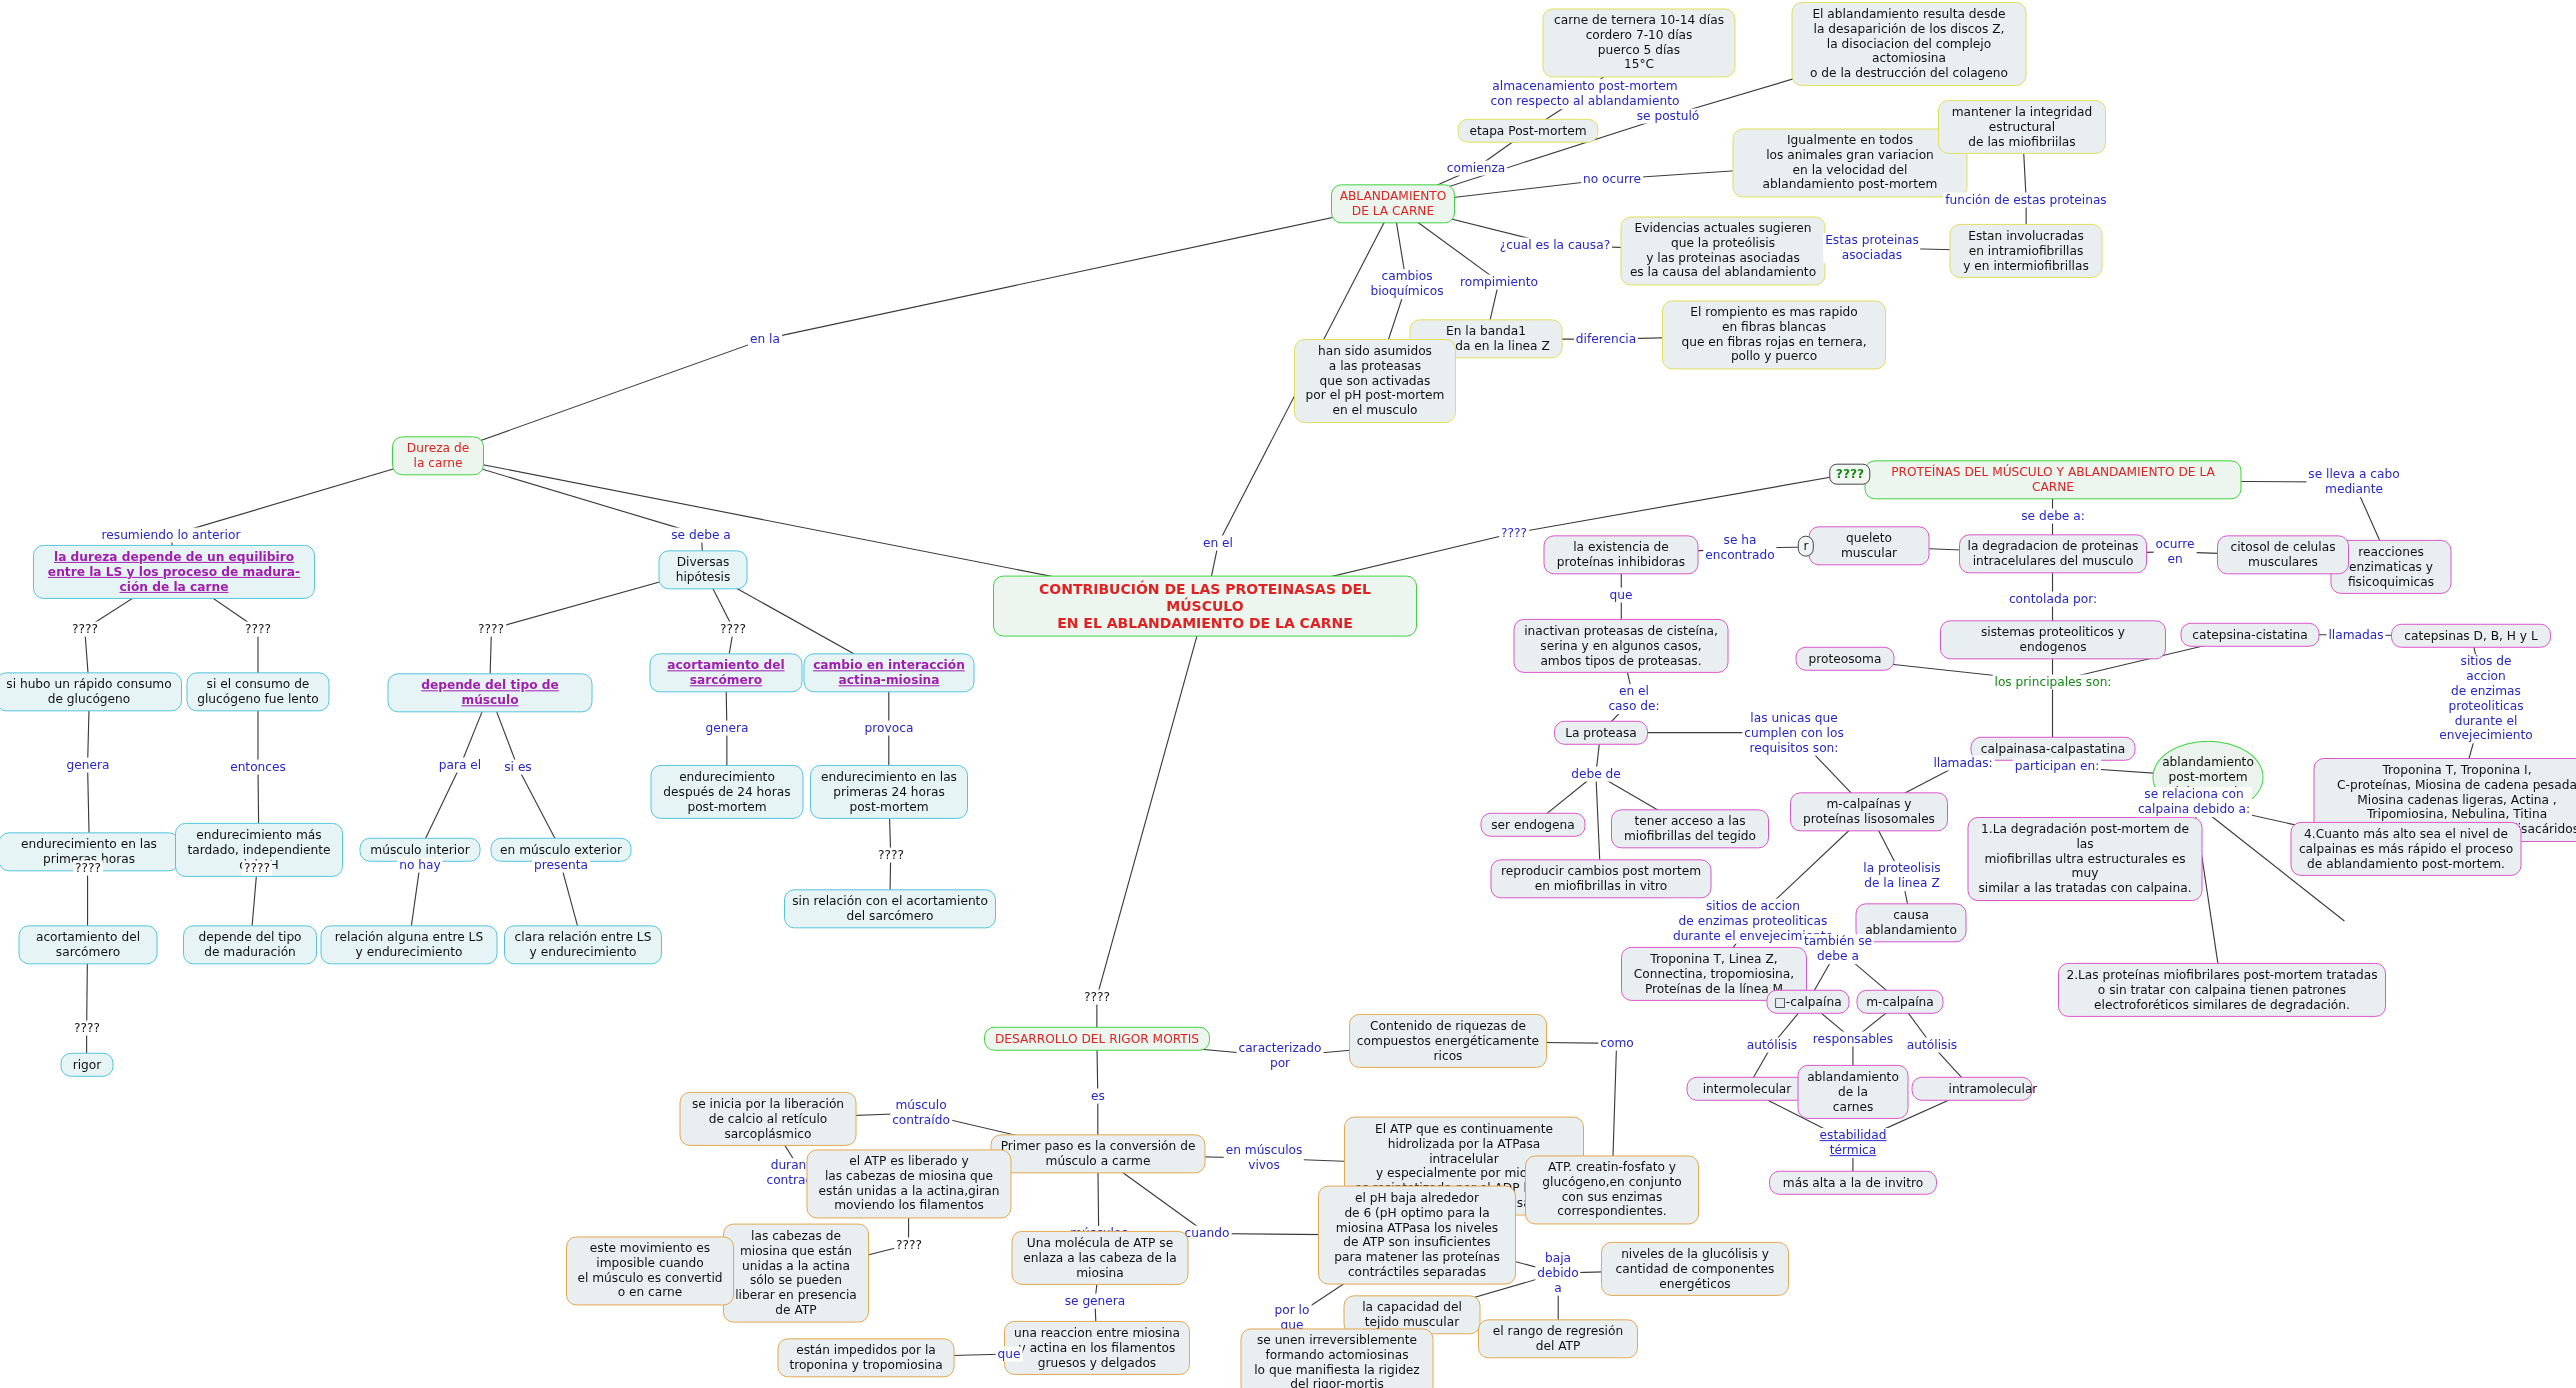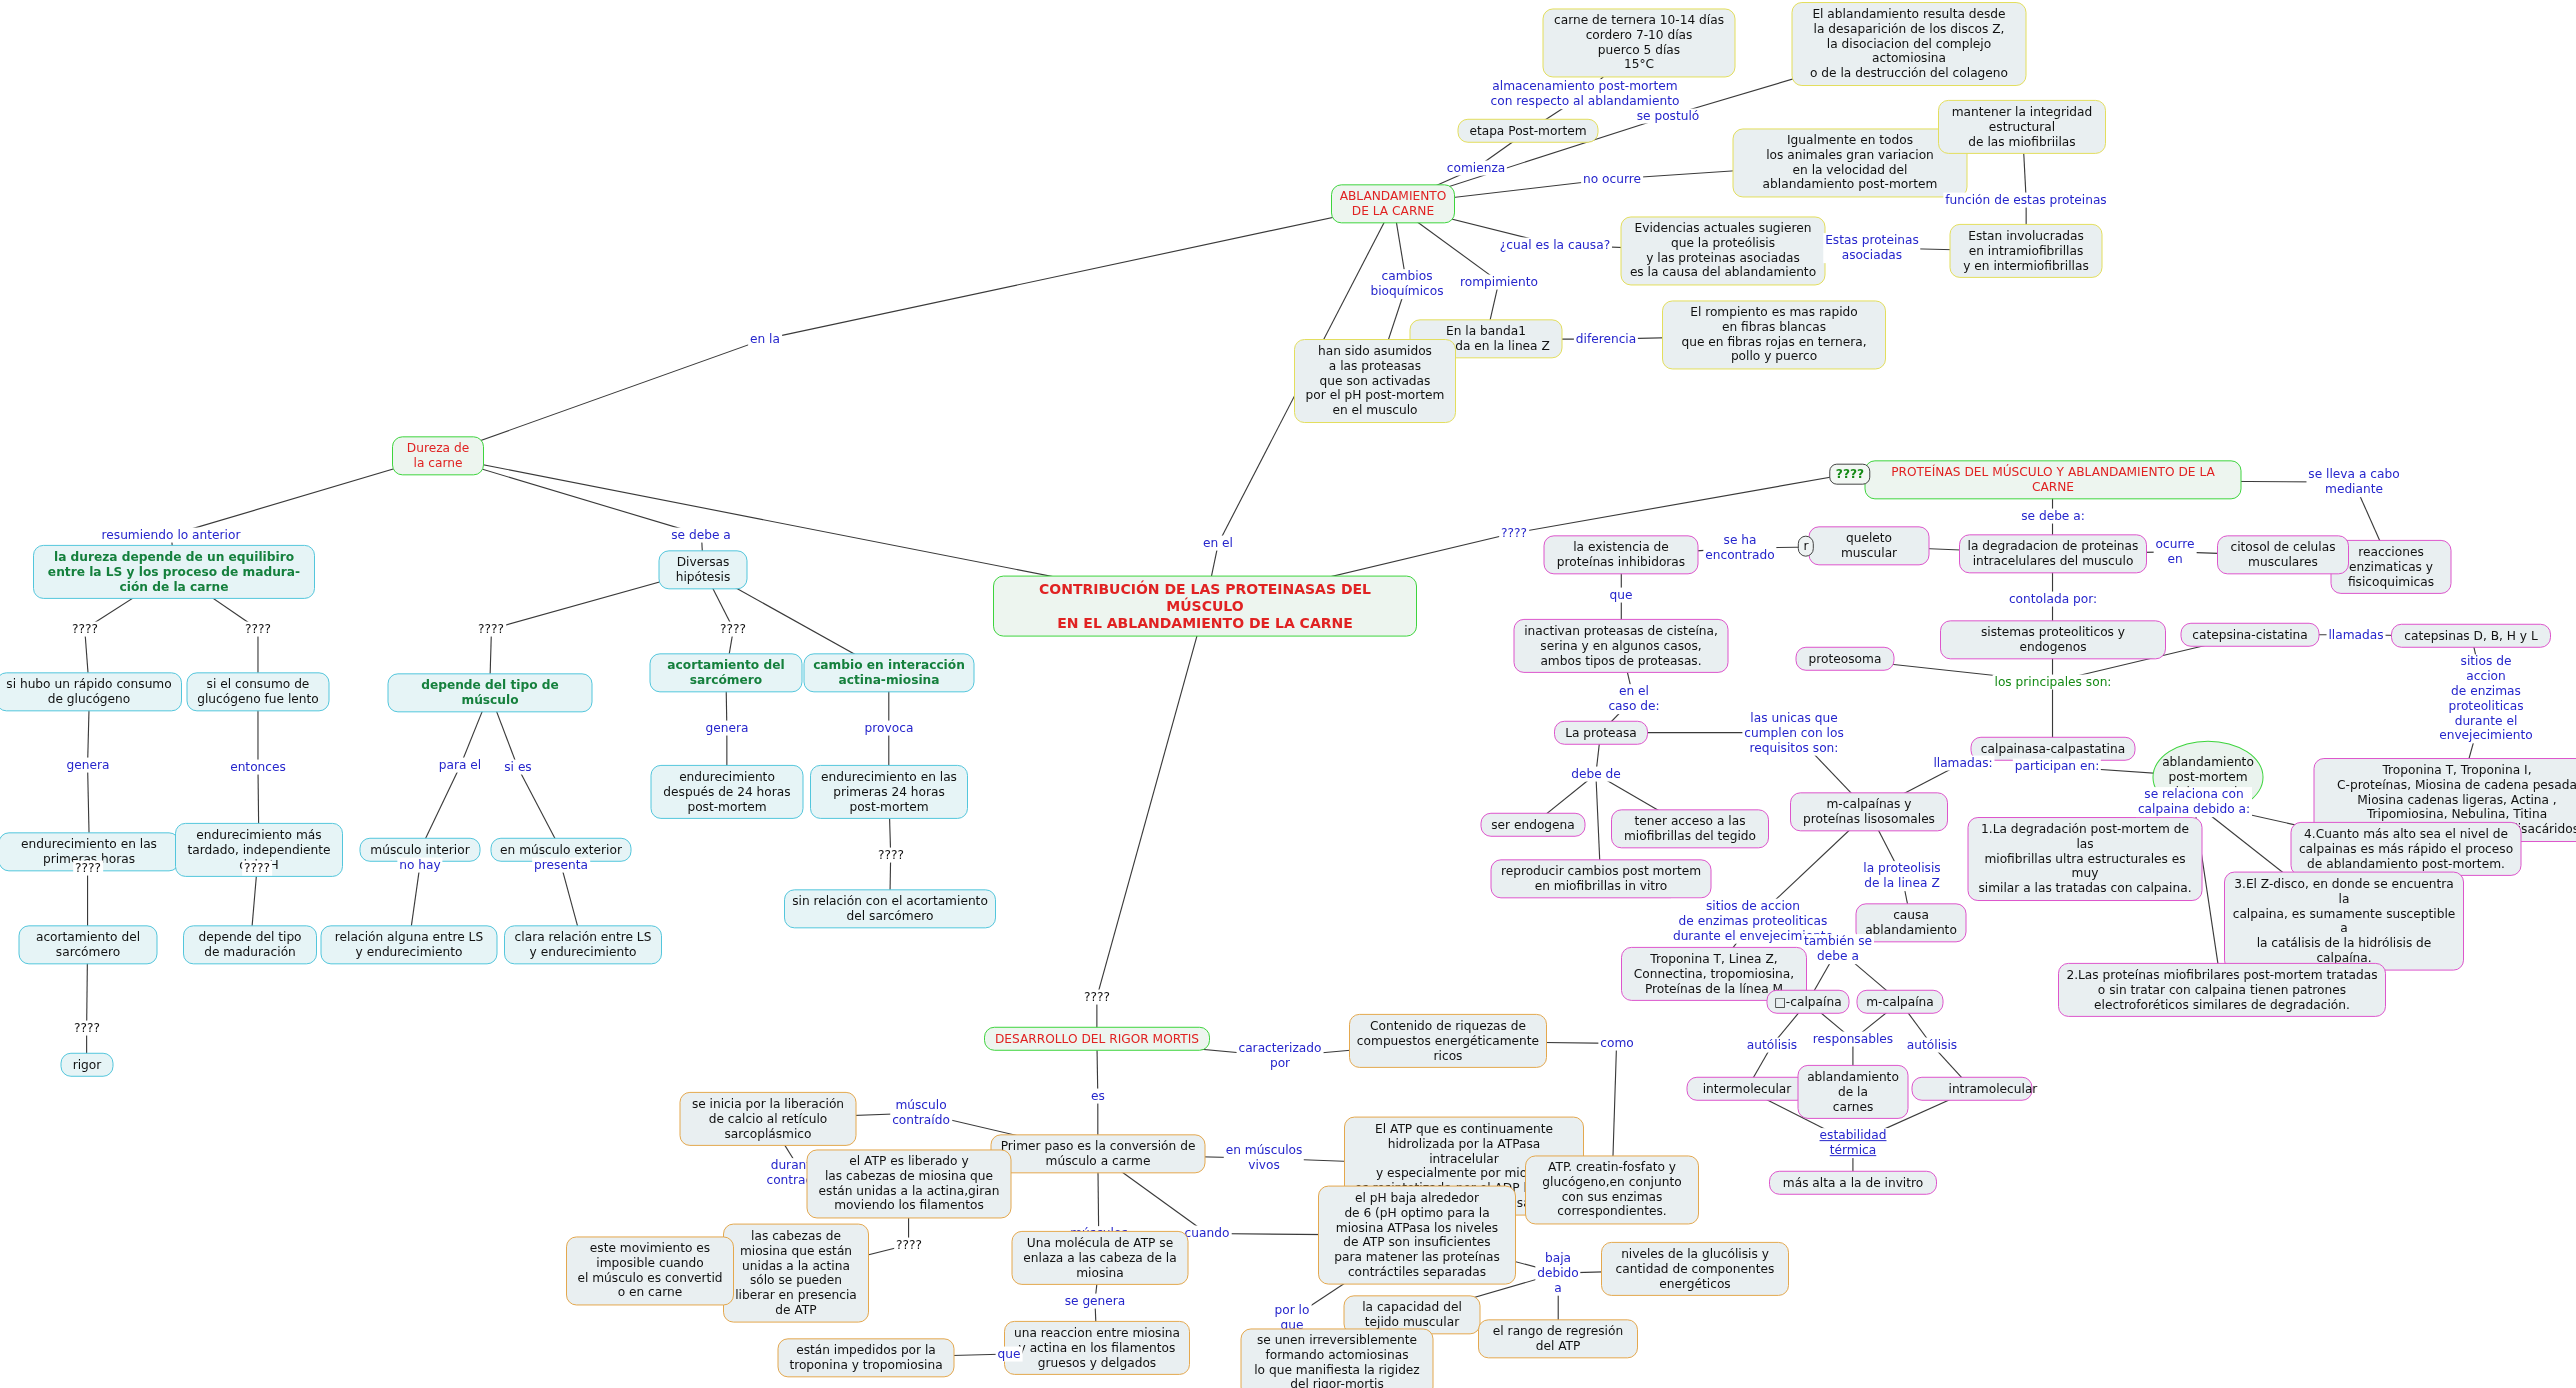--- a/index.html
+++ b/index.html
@@ -4,21 +4,21 @@
 <style>
   html,body{margin:0;padding:0;background:#fff;}
   #canvas{position:relative;width:2576px;height:1389px;background:#ffffff;overflow:hidden;
           font-family:"DejaVu Sans","Liberation Sans",sans-serif;}
   #wires{position:absolute;left:0;top:0;width:2576px;height:1389px;}
   .node{position:absolute;transform:translate(-50%,-50%);box-sizing:border-box;
         text-align:center;white-space:pre-line;line-height:1.22;font-size:12.2px;color:#111;}
   .box{background:#e9eff1;border:1.5px solid #999;border-radius:10.4px;padding:3.8px 6.6px;}
   .k-y{border-color:#e3de5d;}
   .k-c{background:#e6f4f6;border-color:#53c6dc;}
-  .k-cg{background:#e6f4f6;border-color:#53c6dc;color:#15803d;font-weight:bold;}
+  .k-cg{background:#e6f4f6;border-color:#53c6dc;color:#a21caf;font-weight:bold;text-decoration:underline;}
   .k-p{border-color:#dd55cc;}
   .k-o{border-color:#e4a84e;}
   .k-m{background:#edf5ef;border:1.9px solid #3ed43e;color:#e02222;}
   .k-mb{background:#edf5ef;border:1.9px solid #3ed43e;color:#e02222;font-weight:bold;font-size:14px;}
   .k-e{background:#eaf3ee;border:1.9px solid #3ed43e;border-radius:50%;padding:13px 7.5px;}
   .k-qb{background:#f2f7f3;border:1.5px solid #444;border-radius:7.5px;color:#158a15;font-weight:bold;padding:1.9px 5.6px;}
   .k-rb{background:#eef3f3;border:1.5px solid #444;border-radius:8.5px;padding:1.9px 4.7px;z-index:5;}
   .k-l{color:#2626cc;background:#ffffff;padding:0 1.9px;}
   .k-lg{color:#158a15;background:#ffffff;padding:0 1.9px;}
   .k-lq{color:#111;background:#ffffff;padding:0 1.9px;}
@@ -300,23 +300,20 @@
     <div class="node box k-p" style="left: 1911px; top: 923px; width: 111px;">causa
 ablandamiento</div>
     <div class="node box k-p" style="left: 2085px; top: 859px; width: 235px;">1.La degradación post-mortem de las
 miofibrillas ultra estructurales es muy
 similar a las tratadas con calpaina.</div>
     <div class="node k-l" style="left: 2194px; top: 802px;">se relaciona con
 calpaina debido a:</div>
     <div class="node box k-p" style="left: 2406px; top: 849px; width: 231px;">4.Cuanto más alto sea el nivel de
 calpainas es más rápido el proceso
 de ablandamiento post-mortem.</div>
-    <div class="node box k-p" style="left: 2344px; top: 921px; width: 240px;">3.El Z-disco, en donde se encuentra la
-calpaina, es sumamente susceptible a
-la catálisis de la hidrólisis de calpaína.</div>
     <div class="node box k-p" style="left: 2222px; top: 990px; width: 328px;">2.Las proteínas miofibrilares post-mortem tratadas
 o sin tratar con calpaina tienen patrones
 electroforéticos similares de degradación.</div>
     <div class="node k-l" style="left: 1838px; top: 949px;">también se
 debe a</div>
     <div class="node box k-p" style="left: 1714px; top: 974px; width: 186px;">Troponina T, Linea Z,
 Connectina, tropomiosina,
 Proteínas de la línea M</div>
     <div class="node box k-p" style="left: 1808px; top: 1002px; width: 83px;">□-calpaína</div>
     <div class="node box k-p" style="left: 1900px; top: 1002px; width: 87px;">m-calpaína</div>

